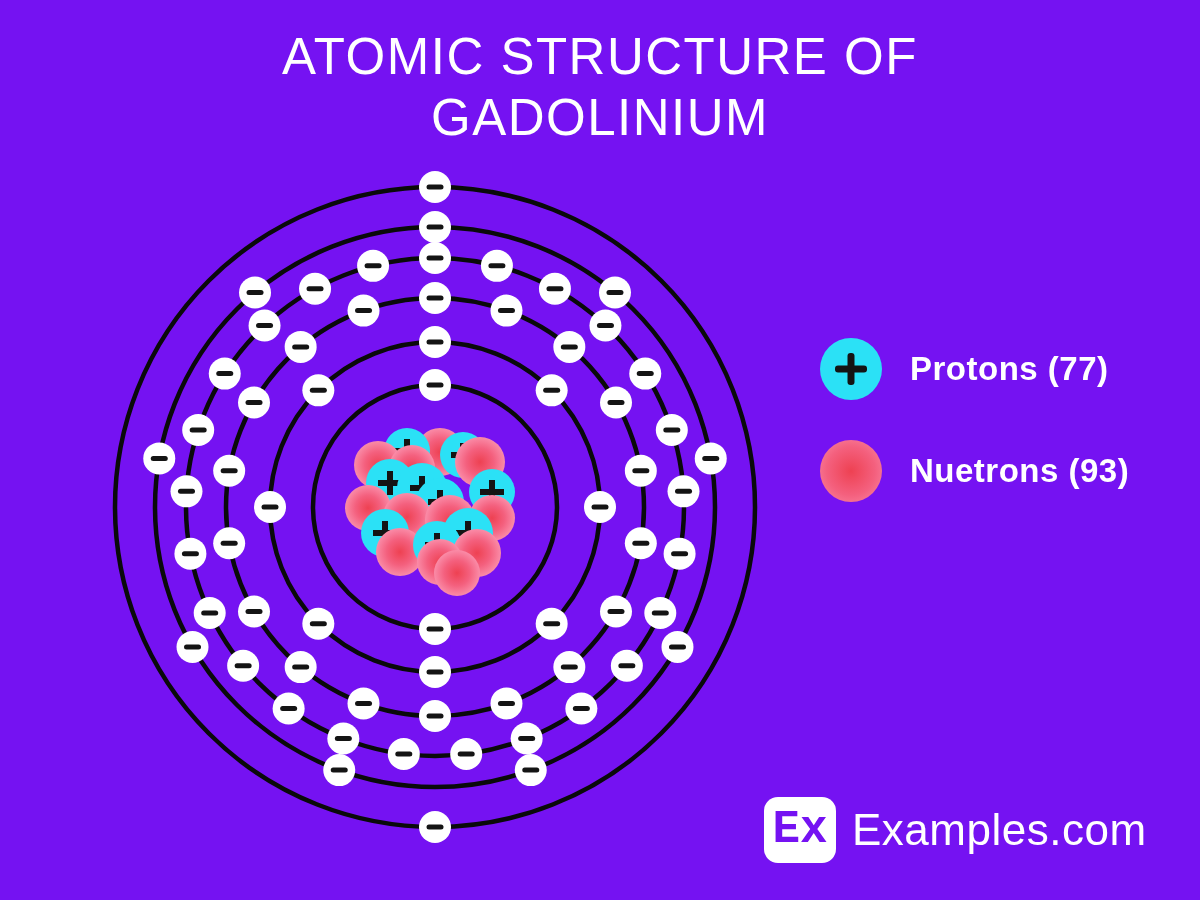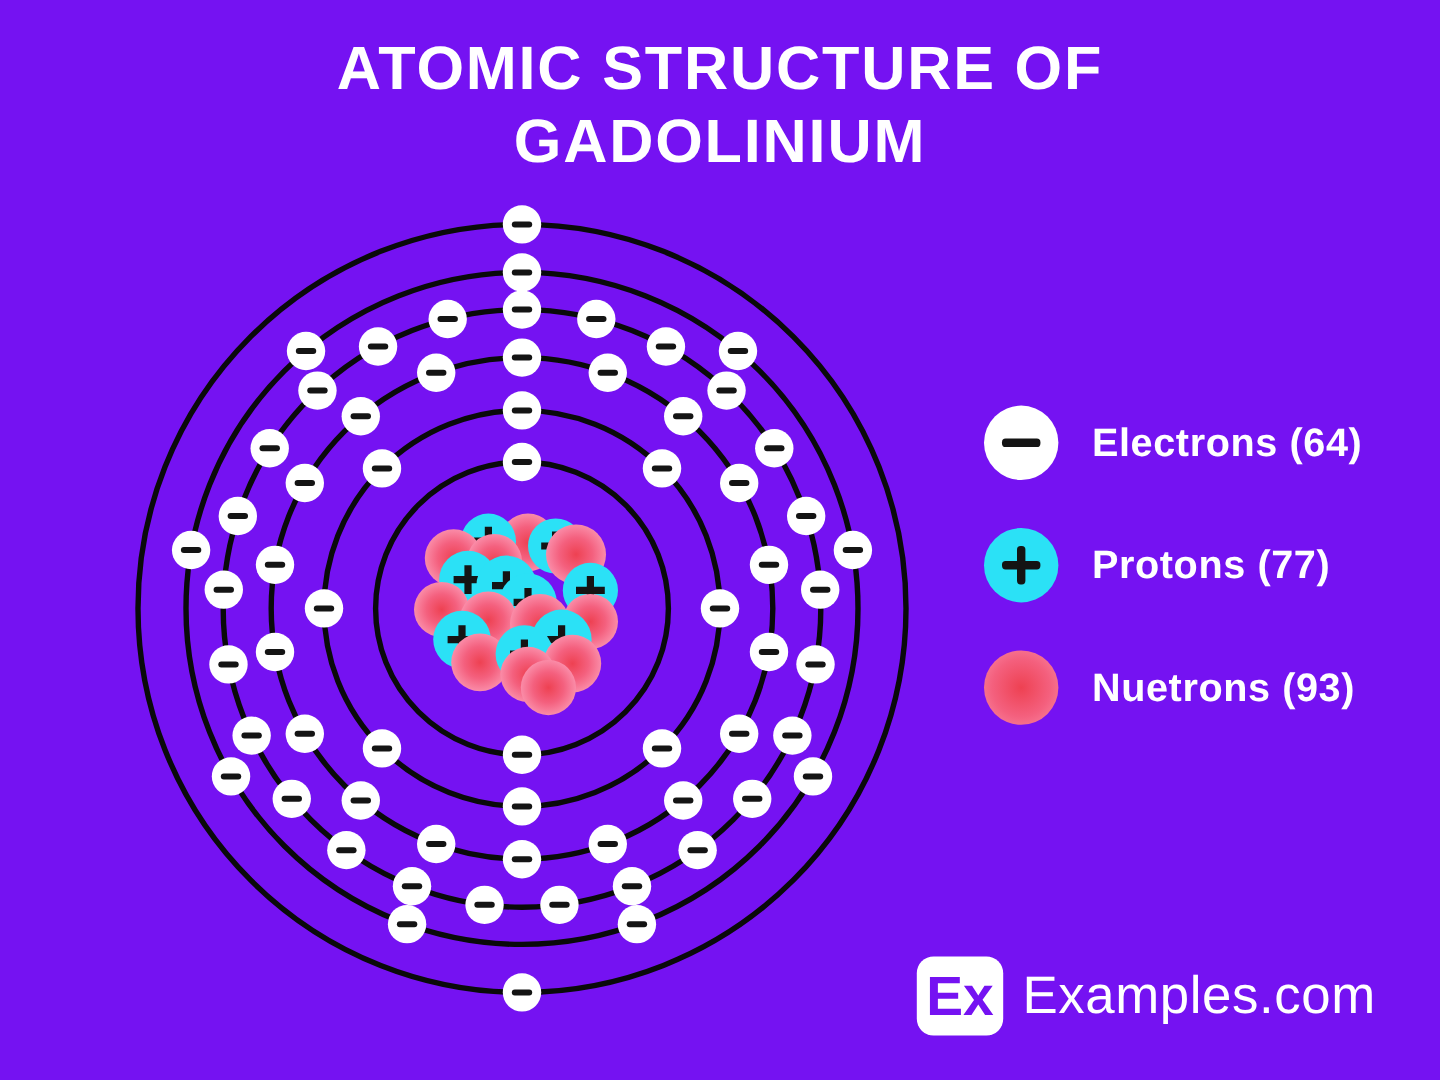--- a/index.html
+++ b/index.html
@@ -4,21 +4,21 @@
 <style>
   html,body { margin:0; padding:0; }
   body {
     width:1200px; height:900px; position:relative; overflow:hidden;
     background: var(--bg, #7512F2);
     font-family: "Liberation Sans", sans-serif;
   }
   .title {
     position:absolute; top:26px; left:0; width:1200px;
     text-align:center; color:var(--text,#fff);
-    font-weight:700; font-size:51px; line-height:61px; letter-spacing:1.5px;
+    font-weight:400; font-size:51px; line-height:61px; letter-spacing:1.5px;
   }
   svg.atom { position:absolute; left:0; top:0; }
   .legend { position:absolute; left:820px; top:337px; display:flex; flex-direction:column; gap:38px; }
   .legend-row { display:flex; align-items:center; height:64px; }
   .licon { width:62px; height:62px; border-radius:50%; position:relative; flex:none; }
   .licon.electron { background: var(--electronFill,#fff); }
   .licon.proton   { background: var(--proton,#2BE1F6); }
   .licon.neutron  {
     background: radial-gradient(circle,
       var(--neutronC,#EE4152) 0%,
@@ -29,21 +29,21 @@
     position:absolute; left:50%; top:50%; transform:translate(-50%,-50%);
     background: var(--sign,#141414); border-radius:3px;
   }
   .hbar { width:32px; height:7px; }
   .vbar { width:7px; height:32px; }
   .legend-label { margin-left:28px; color:var(--text,#fff); font-size:33px; font-weight:700; letter-spacing:0.5px; white-space:nowrap; }
   .footer { position:absolute; left:764px; top:797px; display:flex; align-items:center; }
   .badge {
     width:72px; height:66px; background:#fff; border-radius:14px;
     display:flex; align-items:center; justify-content:center;
-    color: var(--bg,#7512F2); font-size:46px; font-weight:700;
+    color: var(--bg,#7512F2); font-size:46px; font-weight:700;font-family:Liberation Mono, monospace;
   }
   .footer-text { margin-left:16px; color:var(--text,#fff); font-size:44px; font-weight:400; letter-spacing:0.5px; }
 </style>
 </head>
 <body style="--bg: #7512F2; --text: #FFFFFF; --electronFill: #FFFFFF; --proton: #2BE1F6; --sign: #141414; --neutronC: #EE4152; --neutronM: #F4607E; --neutronE: #FA8CA8;">
 
 <svg class="atom" id="atom-svg" width="1200" height="900">
     <defs>
       <radialGradient id="neutronGrad" cx="50%" cy="50%" r="50%">
         <stop offset="0%" stop-color="#EE4152"></stop>
@@ -365,26 +365,20 @@
     </g>
   </svg>
 
 <div class="title">
   <div>ATOMIC STRUCTURE OF</div>
   <div>GADOLINIUM</div>
 </div>
 
 <div class="legend">
   <div class="legend-row">
-    <span class="licon electron">
-      <span class="hbar"></span>
-    </span>
-    <span class="legend-label">Electrons (64)</span>
-  </div>
-  <div class="legend-row">
     <span class="licon proton">
       <span class="hbar"></span>
       <span class="vbar"></span>
     </span>
     <span class="legend-label">Protons (77)</span>
   </div>
   <div class="legend-row">
     <span class="licon neutron"></span>
     <span class="legend-label">Nuetrons (93)</span>
   </div>

